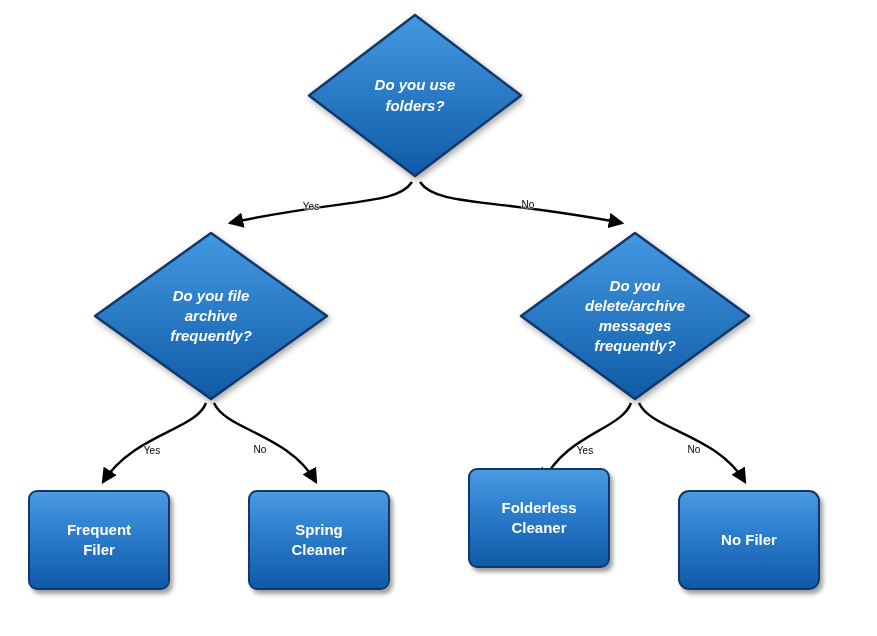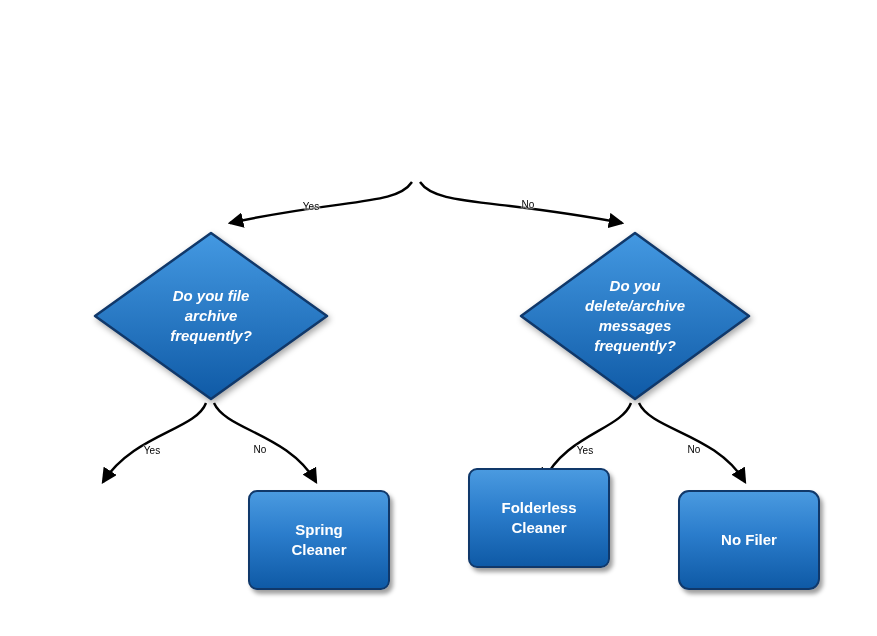--- a/index.html
+++ b/index.html
@@ -83,20 +83,33 @@
     <path d="M 639 403 C 651 430, 716 434, 745 482" fill="none" stroke="#000" stroke-width="2.4" marker-end="url(#arrowhead)"></path>
   </svg>
 
   <span class="edge-label" style="left:311px; top:206px;">Yes</span>
   <span class="edge-label" style="left:528px; top:204px;">No</span>
   <span class="edge-label" style="left:152px; top:450px;">Yes</span>
   <span class="edge-label" style="left:260px; top:449px;">No</span>
   <span class="edge-label" style="left:585px; top:450px;">Yes</span>
   <span class="edge-label" style="left:694px; top:449px;">No</span>
 
+  <div class="node diamond" style="left:306px; top:12px; width:218px; height:167px;">
+    <svg class="shape" width="218" height="167" viewBox="0 0 218 167">
+      <defs>
+        <linearGradient id="g-root" x1="0" y1="0" x2="0" y2="1">
+          <stop offset="0" stop-color="#4499e2"></stop>
+          <stop offset="1" stop-color="#0f5aa6"></stop>
+        </linearGradient>
+      </defs>
+      <polygon points="109,3 215,83.5 109,164 3,83.5" fill="url(#g-root)" stroke="#10386a" stroke-width="2.5" stroke-linejoin="round"></polygon>
+    </svg>
+    <div class="node-text">Do you use
+folders?</div>
+  </div>
 
   <div class="node diamond" style="left:92px; top:230px; width:238px; height:172px;">
     <svg class="shape" width="238" height="172" viewBox="0 0 238 172">
       <defs>
         <linearGradient id="g-left" x1="0" y1="0" x2="0" y2="1">
           <stop offset="0" stop-color="#4499e2"></stop>
           <stop offset="1" stop-color="#0f5aa6"></stop>
         </linearGradient>
       </defs>
       <polygon points="119,3 235,86 119,169 3,86" fill="url(#g-left)" stroke="#10386a" stroke-width="2.5" stroke-linejoin="round"></polygon>
@@ -115,20 +128,24 @@
         </linearGradient>
       </defs>
       <polygon points="117,3 231,86 117,169 3,86" fill="url(#g-right)" stroke="#10386a" stroke-width="2.5" stroke-linejoin="round"></polygon>
     </svg>
     <div class="node-text">Do you
 delete/archive
 messages
 frequently?</div>
   </div>
 
+  <div class="node result-box" style="left:28px; top:490px;">
+    <div class="node-text">Frequent
+Filer</div>
+  </div>
 
   <div class="node result-box" style="left:248px; top:490px;">
     <div class="node-text">Spring
 Cleaner</div>
   </div>
 
   <div class="node result-box" style="left:468px; top:468px;">
     <div class="node-text">Folderless
 Cleaner</div>
   </div>

